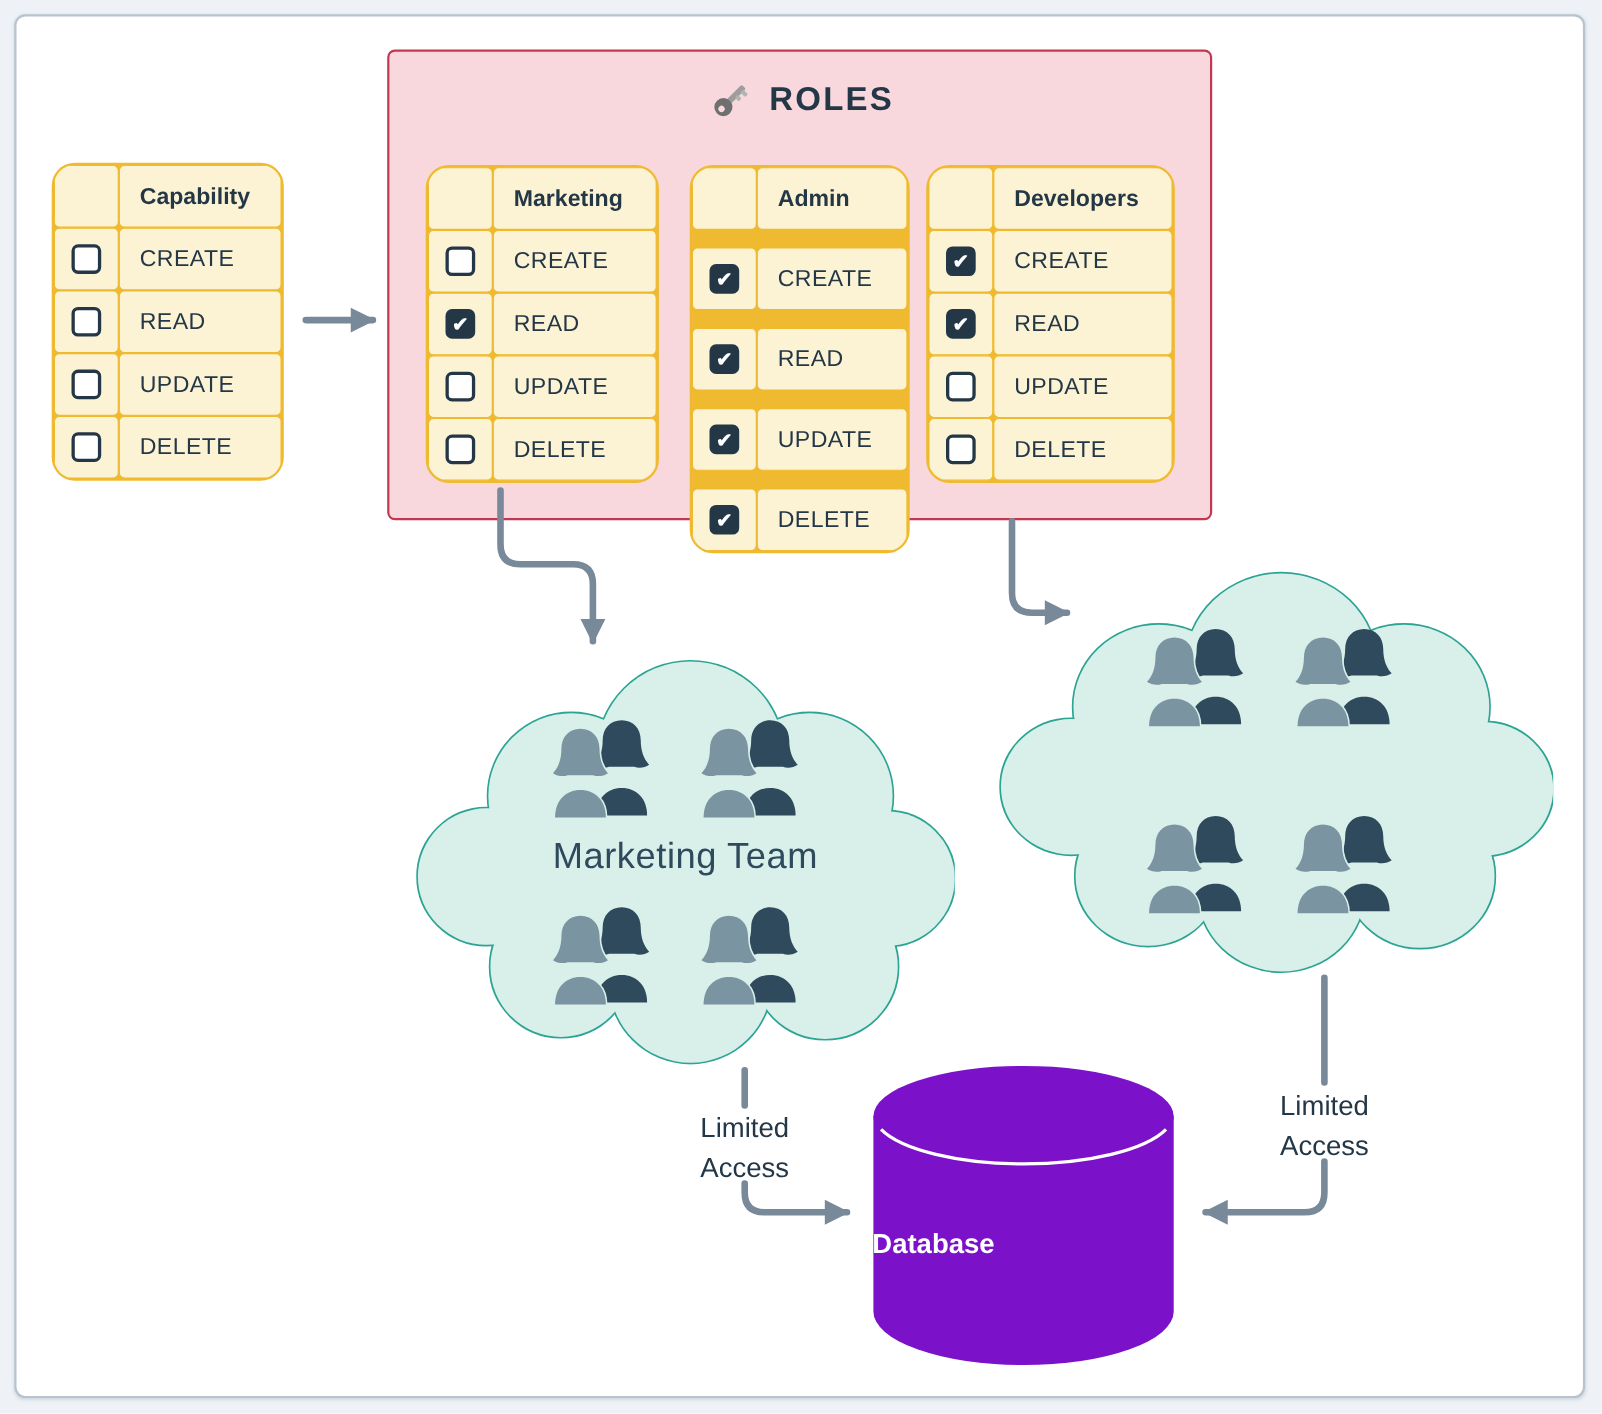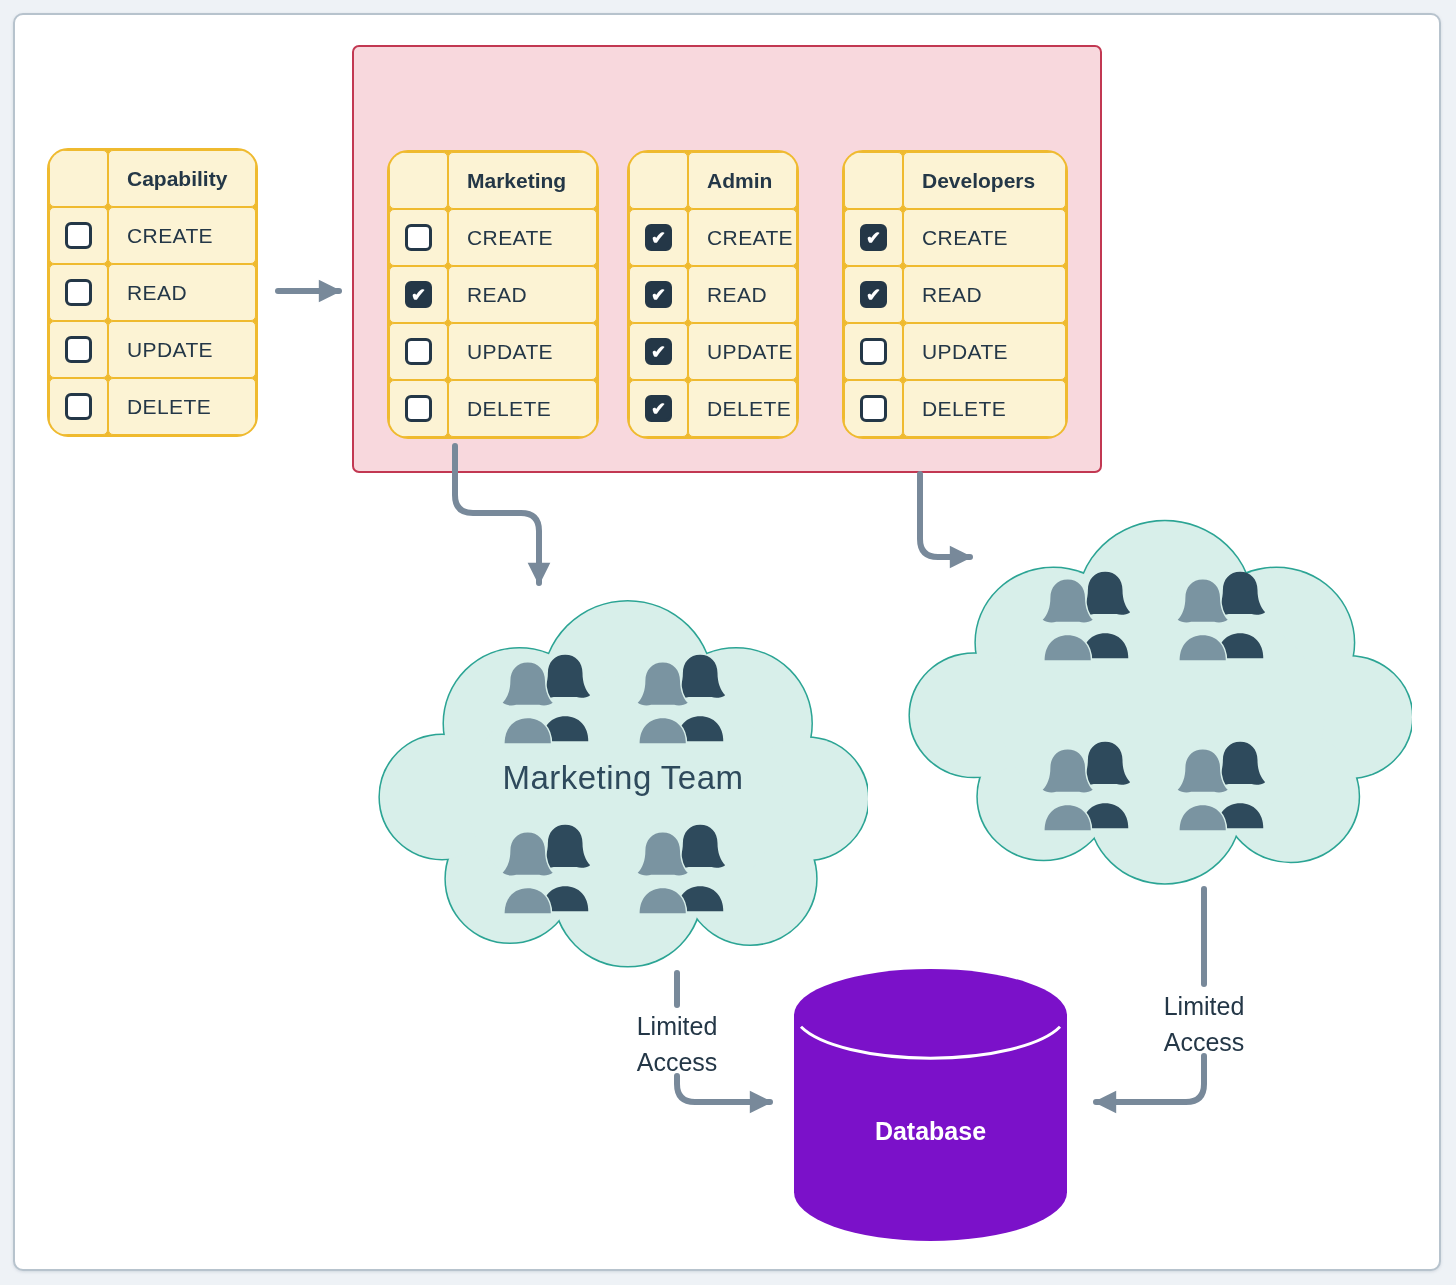--- a/index.html
+++ b/index.html
@@ -40,21 +40,21 @@
 
   
   .cloud{position:absolute;}
   .cloud>svg.bg{position:absolute;left:0;top:0;width:100%;height:100%;}
   .cloud-label{position:absolute;width:100%;text-align:center;font-size:33px;color:var(--people-back);
                letter-spacing:.5px;}
   .ppair{position:absolute;width:100px;height:94px;}
 
   
   .database{position:absolute;left:793px;top:967px;width:275px;height:275px;}
-  .db-label{position:absolute;left:0;top:150px;width:100%;text-align:center;font-size:25px;
+  .db-label{position:absolute;left:0;top:150px;width:100%;font-size:25px;
             font-weight:bold;color:var(--db-text);}
 
   
   .access-label{position:absolute;width:150px;text-align:center;font-size:25px;line-height:36px;
                 color:var(--text-dark);}
   .overlay{position:absolute;left:0;top:0;width:1456px;height:1285px;pointer-events:none;}
   .hidden-defs{position:absolute;width:0;height:0;overflow:hidden;}
 </style>
 </head>
 <body>
@@ -111,20 +111,32 @@
     </div>
     <div class="cap-row">
       <div class="cap-cell box">
           <span class="checkbox"></span>
         </div>
       <div class="cap-cell lbl">DELETE</div>
     </div>
   </div>
 
   <div class="roles-box">
+    <div class="roles-title">
+      <svg width="44" height="44" viewBox="0 0 64 64">
+        <g transform="rotate(45 32 32)">
+          <rect x="29" y="6" width="8" height="28" rx="2" fill="#9d9d9d"></rect>
+          <rect x="35" y="9" width="9" height="5.5" rx="1.5" fill="#b3b3b3"></rect>
+          <rect x="35" y="19" width="7" height="5.5" rx="1.5" fill="#b3b3b3"></rect>
+          <circle cx="33" cy="44" r="12" fill="#6f6f6f"></circle>
+          <circle cx="33" cy="47.5" r="4.2" fill="#f8d8dd"></circle>
+        </g>
+      </svg>
+      <span>ROLES</span>
+    </div>
 
     <div class="cap-table" style="left:33px;top:103px;width:212px;">
       <div class="cap-row">
         <div class="cap-cell box"></div>
         <div class="cap-cell hdr">Marketing</div>
       </div>
       <div class="cap-row">
         <div class="cap-cell box">
             <span class="checkbox"></span>
           </div>
@@ -143,21 +155,21 @@
         <div class="cap-cell lbl">UPDATE</div>
       </div>
       <div class="cap-row">
         <div class="cap-cell box">
             <span class="checkbox"></span>
           </div>
         <div class="cap-cell lbl">DELETE</div>
       </div>
     </div>
 
-    <div class="cap-table" style="left:273px;top:103px;width:172px;">
+    <div class="cap-table" style="left:273px;top:103px;width:200px;gap:16px;">
       <div class="cap-row">
         <div class="cap-cell box"></div>
         <div class="cap-cell hdr">Admin</div>
       </div>
       <div class="cap-row">
         <div class="cap-cell box">
             <span class="checkbox checked"></span>
           </div>
         <div class="cap-cell lbl">CREATE</div>
       </div>

